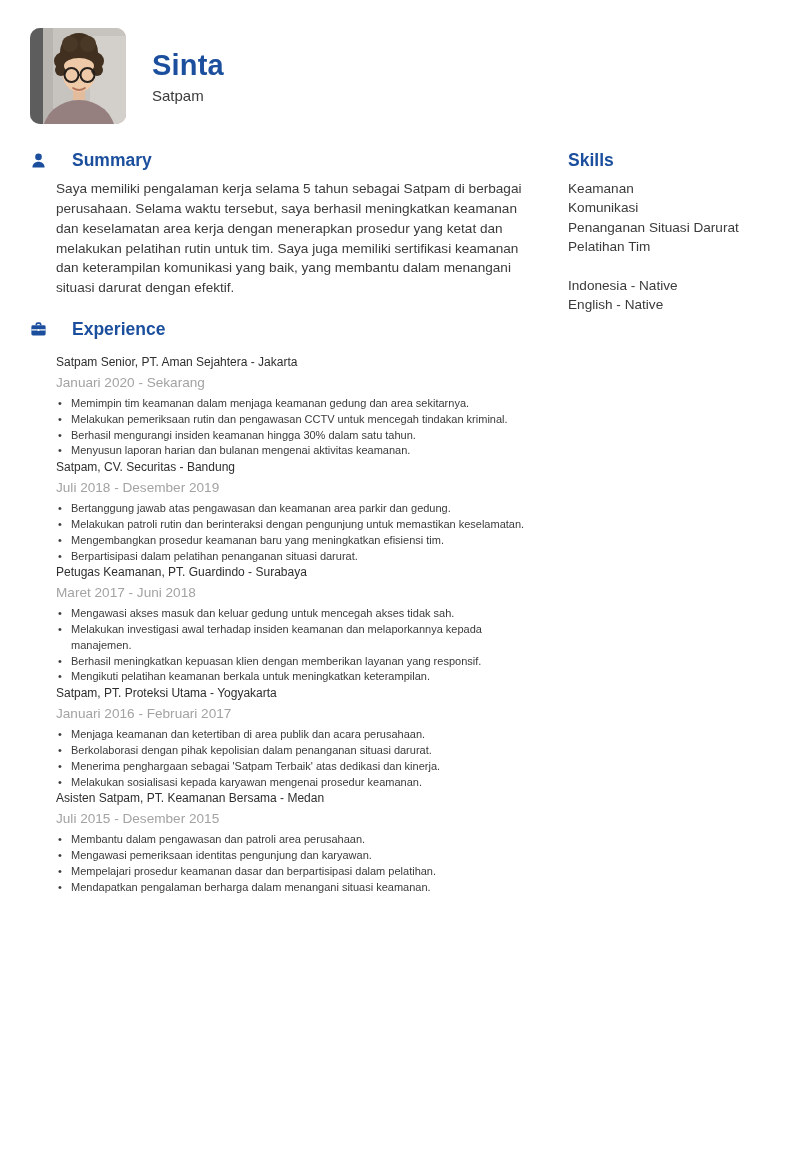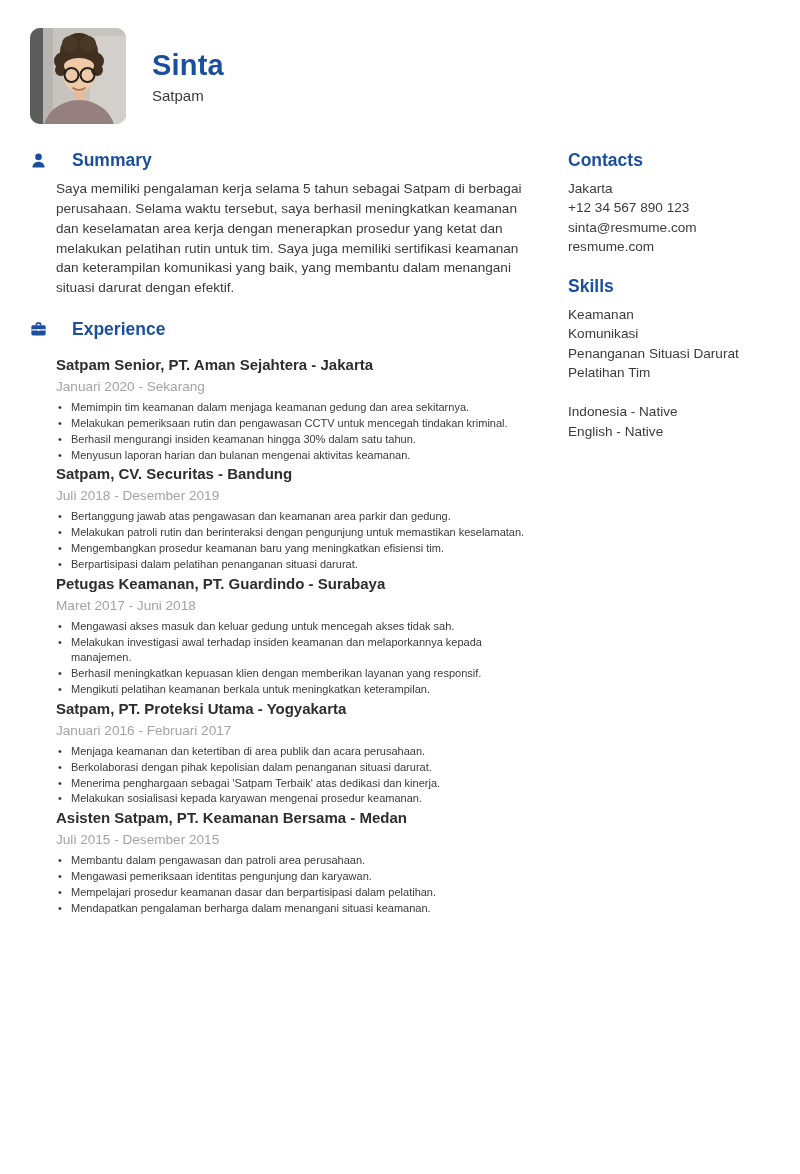--- a/index.html
+++ b/index.html
@@ -35,21 +35,21 @@
     margin:0 0 8px 0;
   }
   .section-heading .icon { width:17px; height:17px; flex:none; display:flex; }
   .section-content { padding-left:26px; }
 
   .body-text { font-size:13.6px; line-height:1.46; color:#3b3b3b; }
 
   
   .job { margin-top:0; }
   .job:first-child { margin-top:14px; }
-  .job-title { font-size:15px; font-weight:700; color:#2e2e2e; line-height:1.4; }
+  .job-title { font-size:12px; font-weight:400; color:#2e2e2e; line-height:1.4; }
   .job-period { font-size:13.6px; color:#a3a3a3; line-height:1.4; margin-top:2px; }
   ul.bullets { list-style:none; margin:4px 0 0 0; padding:0; }
   ul.bullets li {
     position:relative; padding-left:15px;
     font-size:11px; line-height:1.44; color:#3b3b3b;
   }
   ul.bullets li::before { content:"\2022"; position:absolute; left:2px; }
 
   
   .sidebar-section + .sidebar-section { margin-top:20px; }
@@ -180,29 +180,20 @@
               </ul>
           </div>
 
         </div>
       </div>
 
     </div>
 
     <div class="sidebar">
 
-      <div class="sidebar-section">
-        <div class="sidebar-heading">Contacts</div>
-        <ul class="plain-list">
-            <li>Jakarta</li>
-            <li>+12 34 567 890 123</li>
-            <li>sinta@resmume.com</li>
-            <li>resmume.com</li>
-          </ul>
-      </div>
 
       <div class="sidebar-section">
         <div class="sidebar-heading">Skills</div>
         <ul class="plain-list">
             <li>Keamanan</li>
             <li>Komunikasi</li>
             <li>Penanganan Situasi Darurat</li>
             <li>Pelatihan Tim</li>
           </ul>
       </div>

